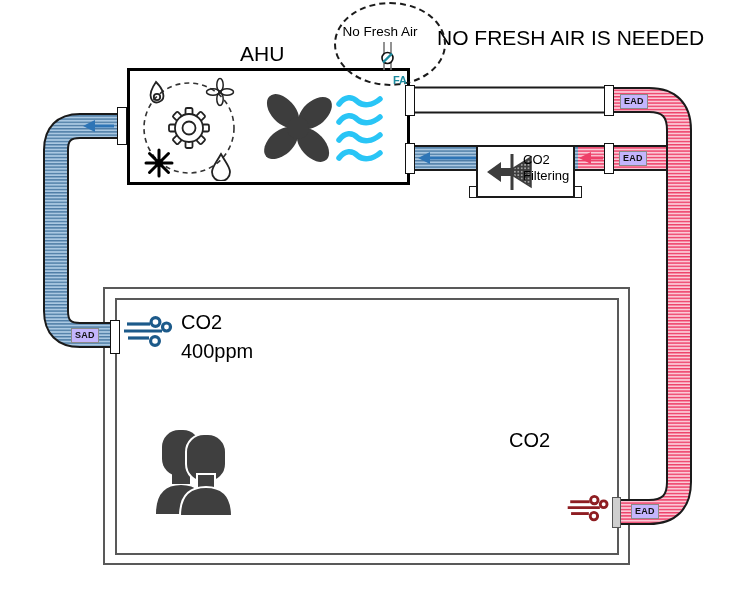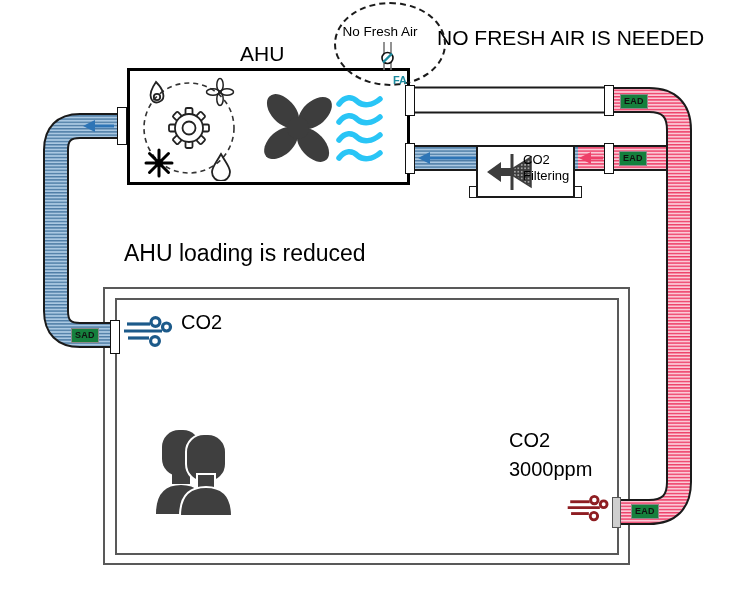--- a/index.html
+++ b/index.html
@@ -11,21 +11,21 @@
   .room-inner{left:115px;top:298px;width:504px;height:257px;border:2px solid #595959;z-index:1;box-sizing:border-box;}
   
   #ducts{left:0;top:0;z-index:2;}
   
   .ahu-box{left:127px;top:68px;width:283px;height:117px;border:3px solid #000;background:#fff;z-index:3;box-sizing:border-box;}
   .co2-box{left:476px;top:145px;width:99px;height:53px;border:2px solid #1a1a1a;background:#fff;z-index:3;box-sizing:border-box;}
   .co2-foot{width:8px;height:12px;background:#fff;border:1.5px solid #1a1a1a;z-index:2;box-sizing:border-box;}
   
   .bar{background:#fff;border:1.5px solid #111;z-index:4;box-sizing:border-box;}
   
-  .tag{z-index:5;font-size:9px;font-weight:bold;color:#111;background:#15803d;
+  .tag{z-index:5;font-size:9px;font-weight:bold;color:#111;background:#c4b5fd;
        border:1px solid #8a8a8a;padding:1px 3px;line-height:11px;letter-spacing:.3px;}
   
   .ahu-title{left:220px;top:42px;font-size:21px;z-index:4;margin-left:20px;}
   .headline{left:437px;top:26px;font-size:21px;z-index:4;white-space:nowrap;}
   .circle-note{left:324px;top:24px;width:112px;text-align:center;font-size:13.5px;z-index:6;}
   .ahu-note{left:124px;top:240px;font-size:23px;z-index:4;white-space:nowrap;}
   .sensor-text{font-size:20px;line-height:29px;z-index:4;}
   .supply-sensor{left:181px;top:308px;}
   .exhaust-sensor{left:509px;top:426px;}
   .co2-filter-text{left:523px;top:152px;font-size:13px;line-height:16px;z-index:4;}
@@ -171,21 +171,20 @@
   <div class="abs circle-note">No Fresh Air</div>
   <svg class="abs icon" style="left:379px;top:42px;z-index:6" width="26" height="28" viewBox="0 0 26 28">
     <line x1="5" y1="0" x2="5" y2="28" stroke="#777" stroke-width="1.6"></line>
     <line x1="12" y1="0" x2="12" y2="28" stroke="#777" stroke-width="1.6"></line>
     <circle cx="8.5" cy="16" r="5.5" fill="#fff" stroke="#111" stroke-width="1.6"></circle>
     <line x1="4" y1="20.5" x2="13" y2="11.5" stroke="#1b8a9e" stroke-width="2.4"></line>
   </svg>
   <div class="abs fa-label">FA</div>
 
   <div class="abs headline">NO FRESH AIR IS NEEDED</div>
-  <div class="abs ahu-note">AHU loading is reduced</div>
 
   <div class="abs co2-foot" style="left:469px;top:186px"></div>
   <div class="abs co2-foot" style="left:574px;top:186px"></div>
   <div class="abs co2-box">
     <svg class="abs icon" style="left:8px;top:6px" width="46" height="38" viewBox="0 0 46 38">
       <polygon points="1,19 15,9 15,15 26,15 26,23 15,23 15,29" fill="#3d3d3d"></polygon>
       <rect x="24.5" y="1" width="3" height="36" fill="#3d3d3d"></rect>
       <polygon points="27,15.5 45,4 45,34 27,22.5" fill="url(#dotp)" stroke="#3d3d3d" stroke-width="1.5"></polygon>
     </svg>
   </div>
@@ -204,40 +203,40 @@
       <path d="M5 10 H 28"></path>
         <circle cx="33.5" cy="8" r="4.4"></circle>
         <circle cx="44.5" cy="13" r="4"></circle>
       <path d="M2 17 H 40"></path>
         <path d="M6 24 H 27"></path>
         <circle cx="33" cy="27" r="4.4"></circle>
     </g>
   </svg>
   <div class="abs sensor-text supply-sensor">
     <div>CO2</div>
+    <div>400ppm</div>
   </div>
 
   <svg class="abs icon" style="left:155px;top:428px" width="86" height="88" viewBox="0 0 86 88">
     <g fill="#3f3f3f">
       <g>
         <rect x="7" y="2" width="38" height="46" rx="17"></rect>
         <rect x="17" y="40" width="18" height="16"></rect>
         <path d="M1 86 Q1 57 26 57 Q51 57 51 86 Z"></path>
       </g>
       <g stroke="#fff" stroke-width="2">
         <rect x="31" y="6" width="40" height="48" rx="18"></rect>
         <rect x="42" y="46" width="18" height="16"></rect>
         <path d="M25 88 Q25 59 51 59 Q77 59 77 88 Z"></path>
       </g>
     </g>
   </svg>
 
   <div class="abs sensor-text exhaust-sensor">
     <div>CO2</div>
-    <div>3000ppm</div>
   </div>
   <svg class="abs icon" style="left:566px;top:492px" width="44" height="33" viewBox="0 0 52 36">
     <g stroke="#8e1d22" stroke-width="3.4" fill="none">
       <path d="M5 10 H 28"></path>
         <circle cx="33.5" cy="8" r="4.4"></circle>
         <circle cx="44.5" cy="13" r="4"></circle>
       <path d="M2 17 H 40"></path>
         <path d="M6 24 H 27"></path>
         <circle cx="33" cy="27" r="4.4"></circle>
     </g>

